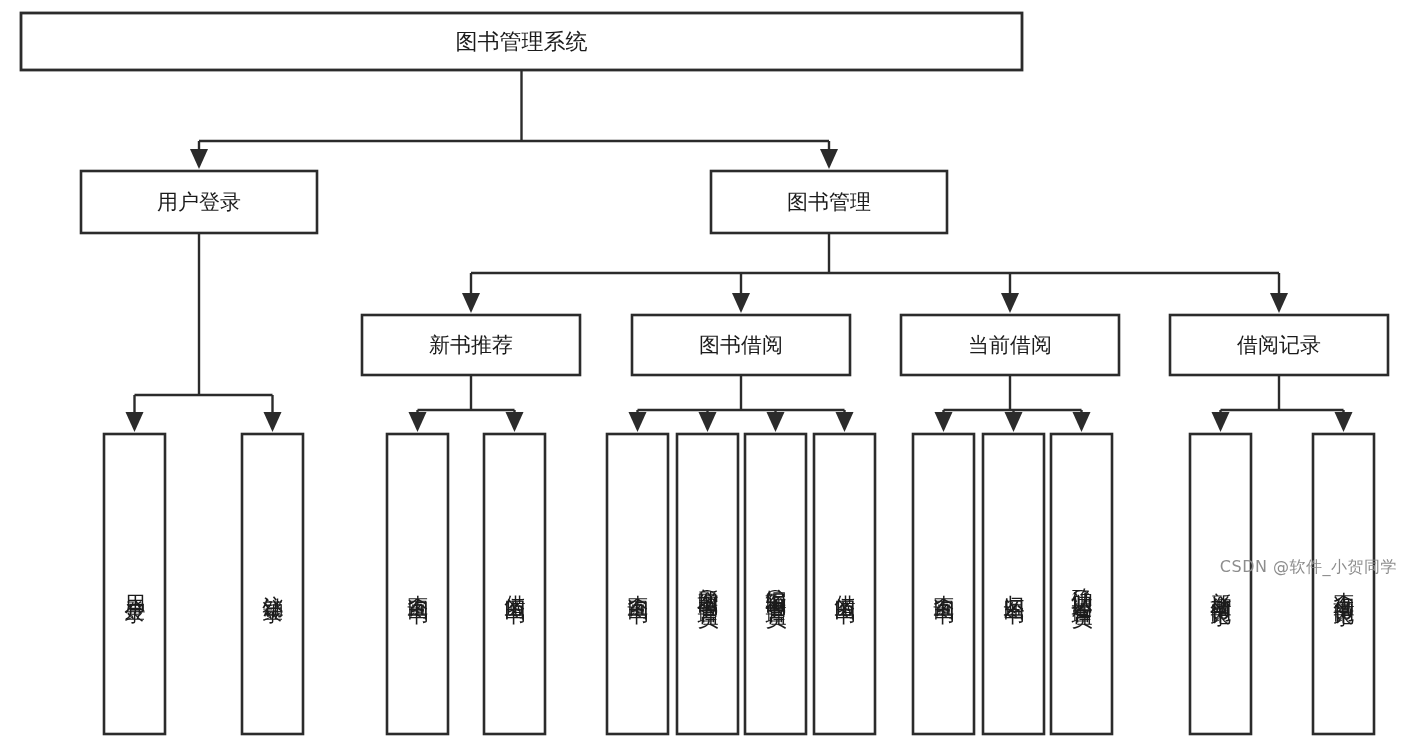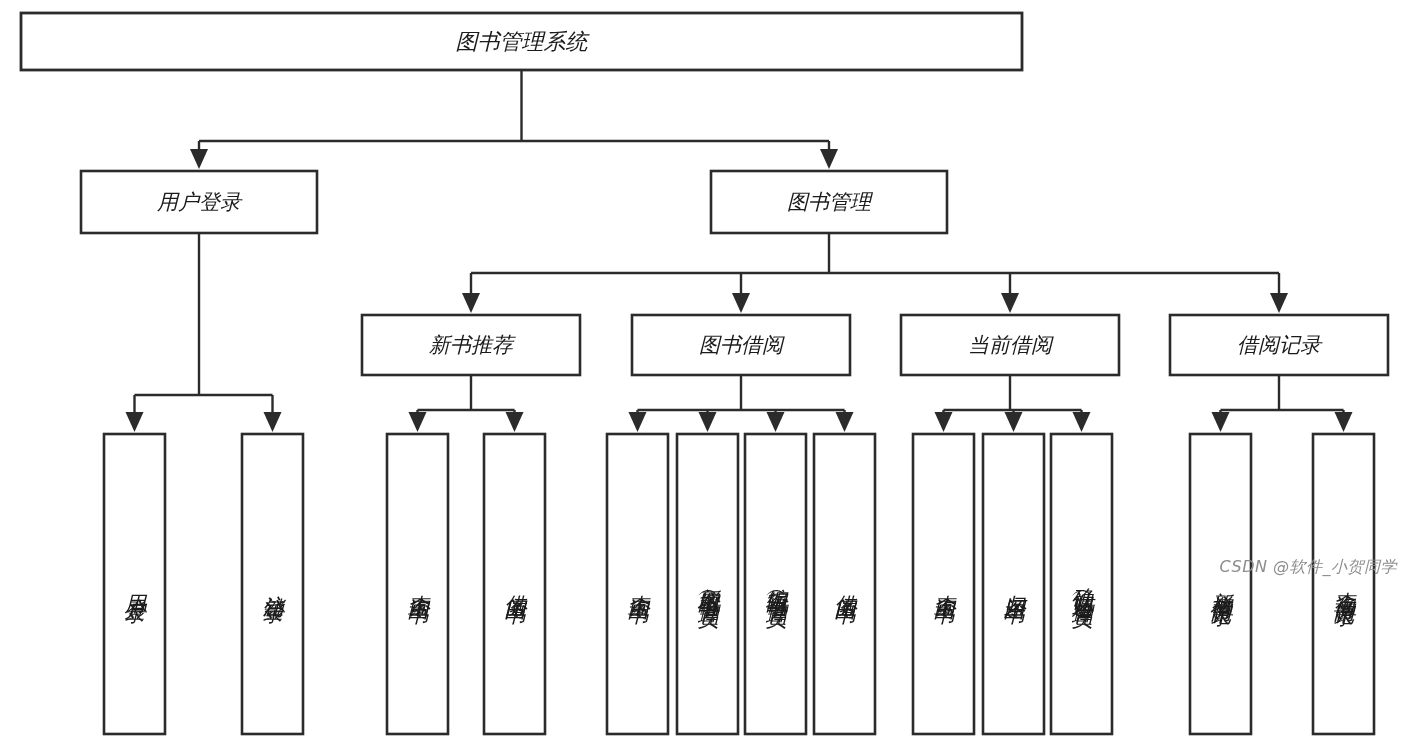--- a/index.html
+++ b/index.html
@@ -12,21 +12,20 @@
     width: 1405px;
     height: 747px;
     overflow: hidden;
     font-family: "DejaVu Sans", "Liberation Sans", sans-serif;
   }
   #diagram-root {
     position: relative;
     width: 1405px;
     height: 583px;
     background: #ffffff;
-    font-style: italic;
   }
   svg#diagram-svg {
     position: absolute;
     left: 0;
     top: 0;
     width: 1405px;
     height: 747px;
     display: block;
   }
   .node-box {

